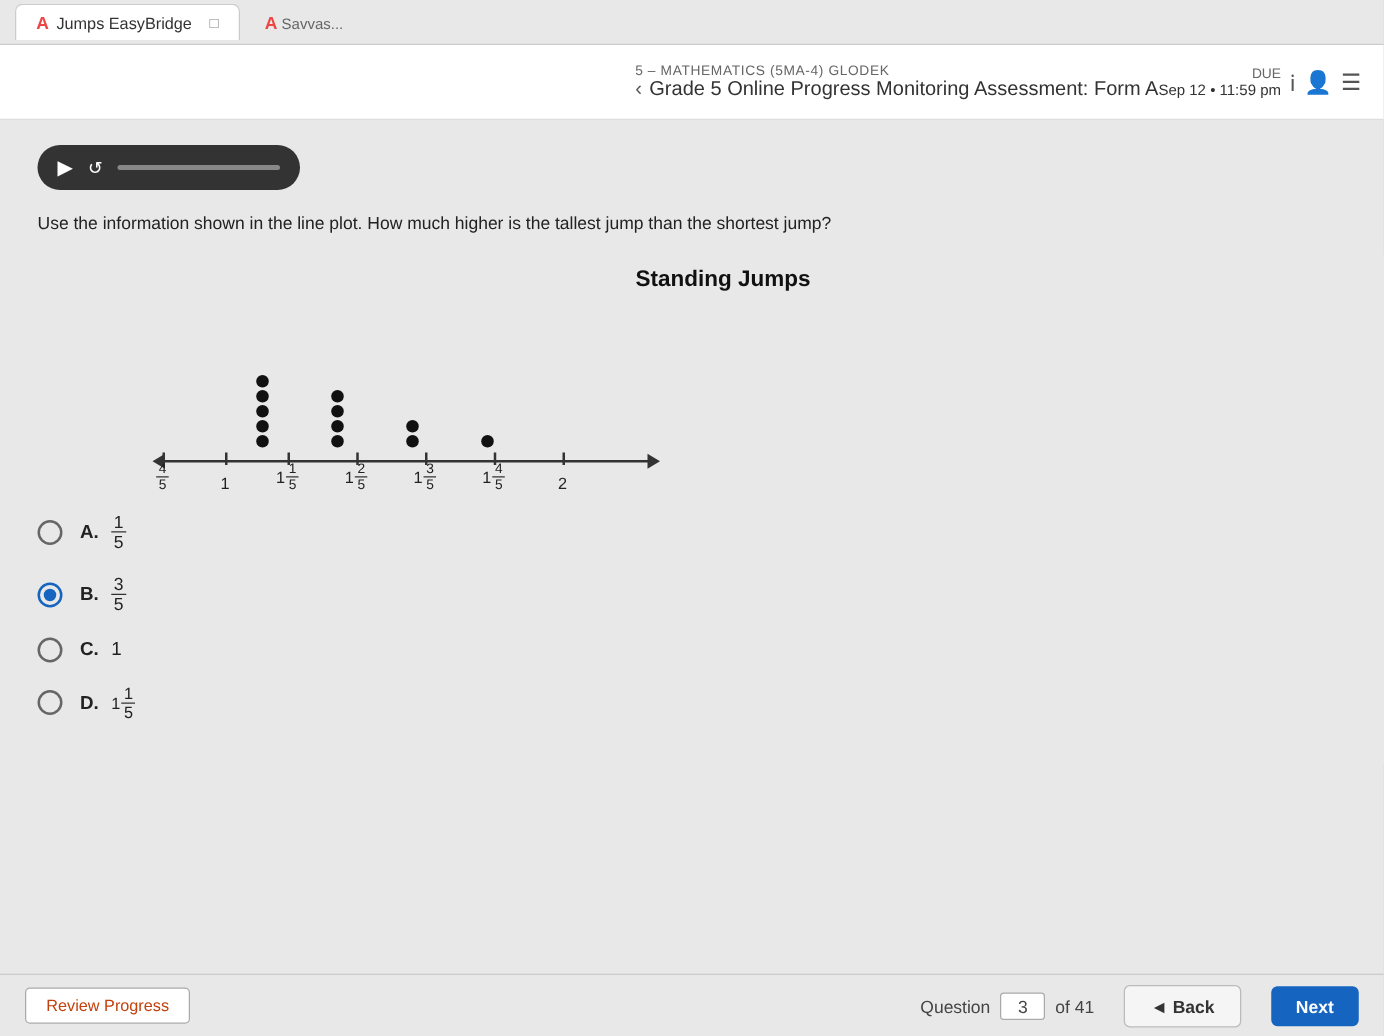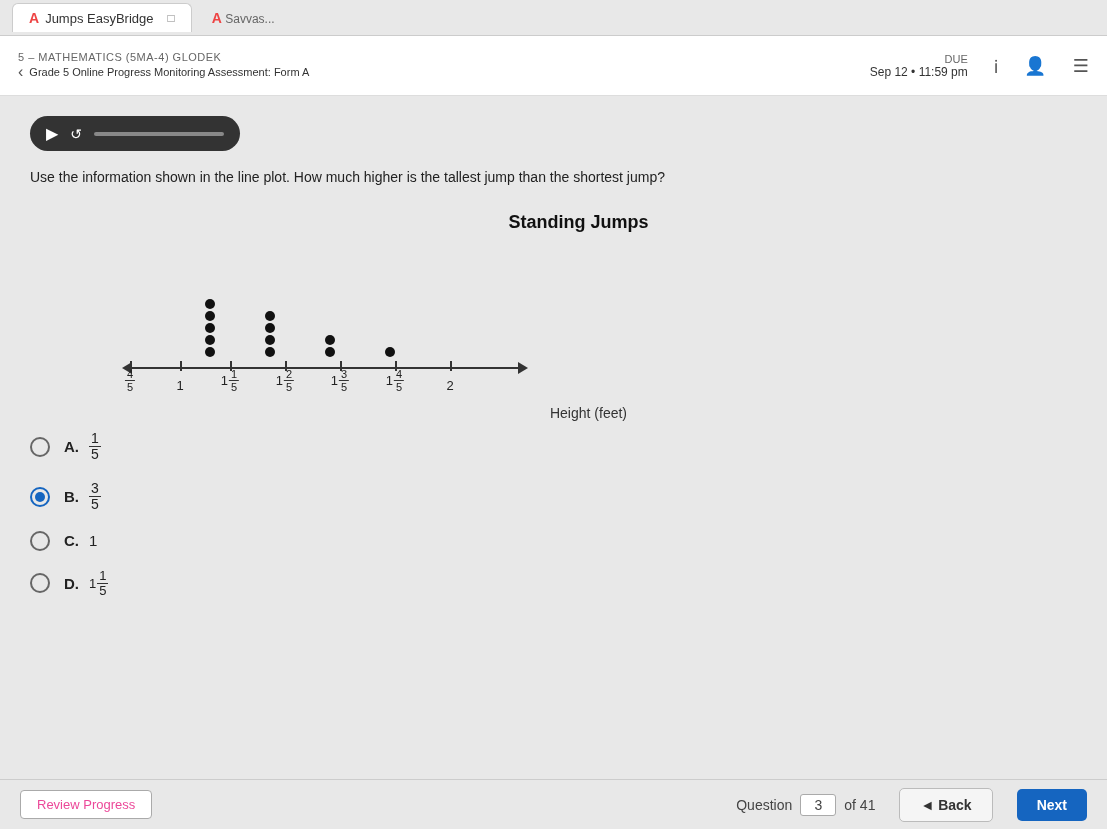--- a/index.html
+++ b/index.html
@@ -38,21 +38,21 @@
       font-weight: bold;
     }
     .tab-label { color: #333; }
 
     
     .top-header {
       background: #fff;
       height: 60px;
       display: flex;
       align-items: center;
-      justify-content: space-between;
+      justify-content: flex-end;
       padding: 0 18px;
       border-bottom: 1px solid #ddd;
     }
     .header-left {
       display: flex;
       flex-direction: column;
     }
     .header-course {
       font-size: 11px;
       color: #666;
@@ -62,28 +62,28 @@
       display: flex;
       align-items: center;
       gap: 6px;
     }
     .back-arrow {
       font-size: 16px;
       color: #555;
       cursor: pointer;
     }
     .header-title {
-      font-size: 11px;
+      font-size: 16px;
       color: #333;
       font-weight: 500;
     }
     .header-right {
       display: flex;
       align-items: center;
-      gap: 26px;
+      gap: 7px;
     }
     .due-info {
       text-align: right;
     }
     .due-label {
       font-size: 11px;
       color: #666;
     }
     .due-date {
       font-size: 12px;
@@ -289,21 +289,21 @@
       align-items: center;
       justify-content: space-between;
       padding: 0 20px;
     }
     .review-btn {
       background: #fff;
       border: 1px solid #aaa;
       border-radius: 4px;
       padding: 6px 16px;
       font-size: 13px;
-      color: #ec4899;
+      color: #c2410c;
       cursor: pointer;
     }
     .nav-area {
       display: flex;
       align-items: center;
       gap: 24px;
     }
     .question-info {
       display: flex;
       align-items: center;
@@ -460,21 +460,20 @@
               <span class="frac-num">4</span>
               <span class="frac-den">5</span>
             </span>
           </span>
       </div>
 
       <div class="tick" style="left:340px;"></div>
       <div class="tick-label" style="left:340px;">2</div>
     </div>
 
-    <div class="axis-label">Height (feet)</div>
   </div>
 
   
   <div class="answer-choices">
 
     <div class="choice">
       <div class="radio-outer">
       </div>
       <span class="choice-label">
         <span class="choice-letter">A.</span>

